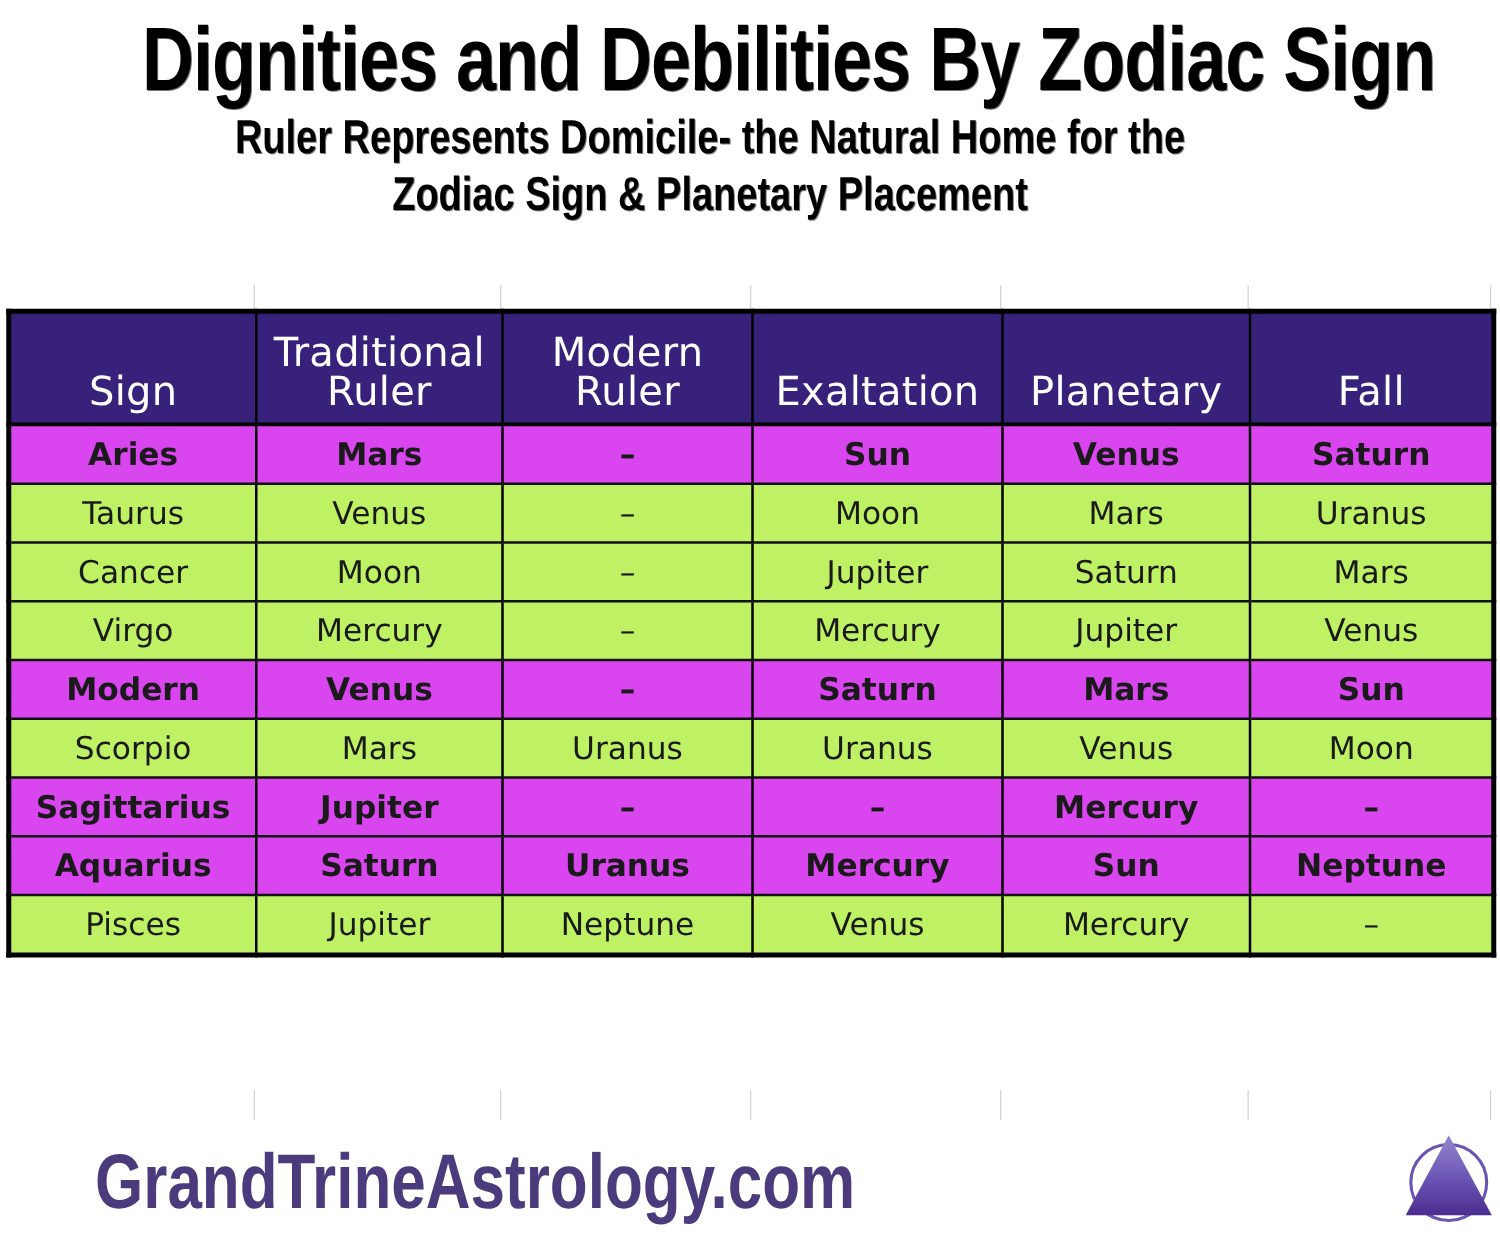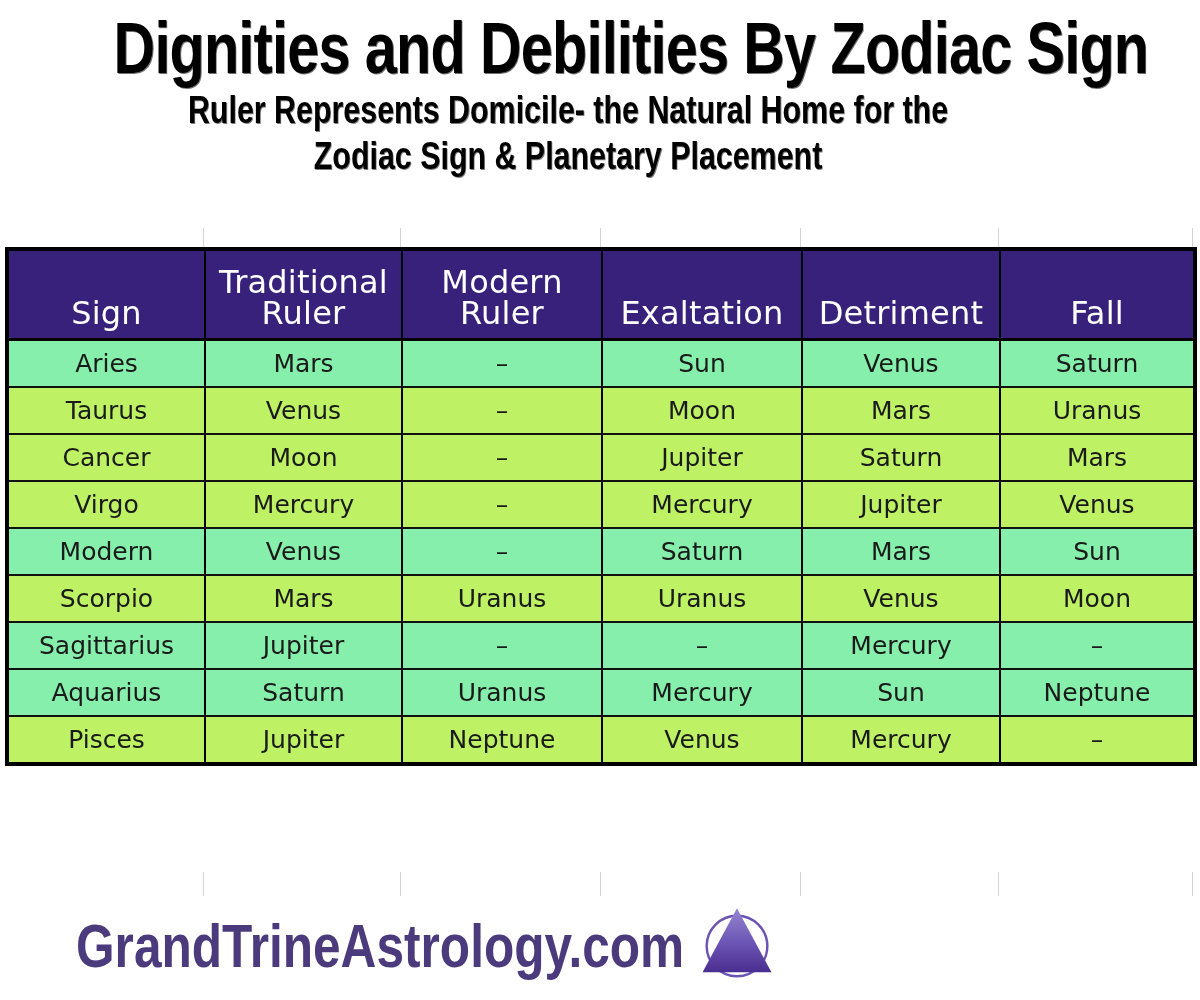--- a/index.html
+++ b/index.html
@@ -113,33 +113,33 @@
     color: #1a1a1a;
     text-align: center;
     vertical-align: middle;
     padding: 0 3px;
     border-right: 2px solid #000000;
     border-bottom: 2px solid #111111;
     white-space: nowrap;
   }
   table.dignities tbody td:last-child { border-right: none; }
   table.dignities tbody tr:last-child td { border-bottom: none; }
-  table.dignities tbody tr.odd td { background: #86efac; }
+  table.dignities tbody tr.odd td { background: #d946ef; font-weight: bold; }
   table.dignities tbody tr.even td { background: #bef264; }
 
   
   .footer {
     position: absolute;
     left: 0;
     top: 896px;
     width: 1200px;
     height: 100px;
     display: flex;
     align-items: center;
-    justify-content: flex-start;
+    justify-content: space-between;
     gap: 26px;
   }
   .brand {
     font-family: "Liberation Sans Narrow", "Liberation Sans", sans-serif;
     font-weight: 700;
     font-size: 62px;
     line-height: 66px;
     color: #4B3A7C;
     transform: scaleX(0.80);
     transform-origin: center center;
@@ -194,21 +194,21 @@
         <th>
           <span class="hl">Modern</span>
           <span class="hl">Ruler</span>
         </th>
         <th>
           <span class="hl"></span>
           <span class="hl">Exaltation</span>
         </th>
         <th>
           <span class="hl"></span>
-          <span class="hl">Detriment</span>
+          <span class="hl">Planetary</span>
         </th>
         <th>
           <span class="hl"></span>
           <span class="hl">Fall</span>
         </th>
       </tr>
     </thead>
     <tbody id="table-body">
         <tr class="odd">
           <td>Aries</td>

